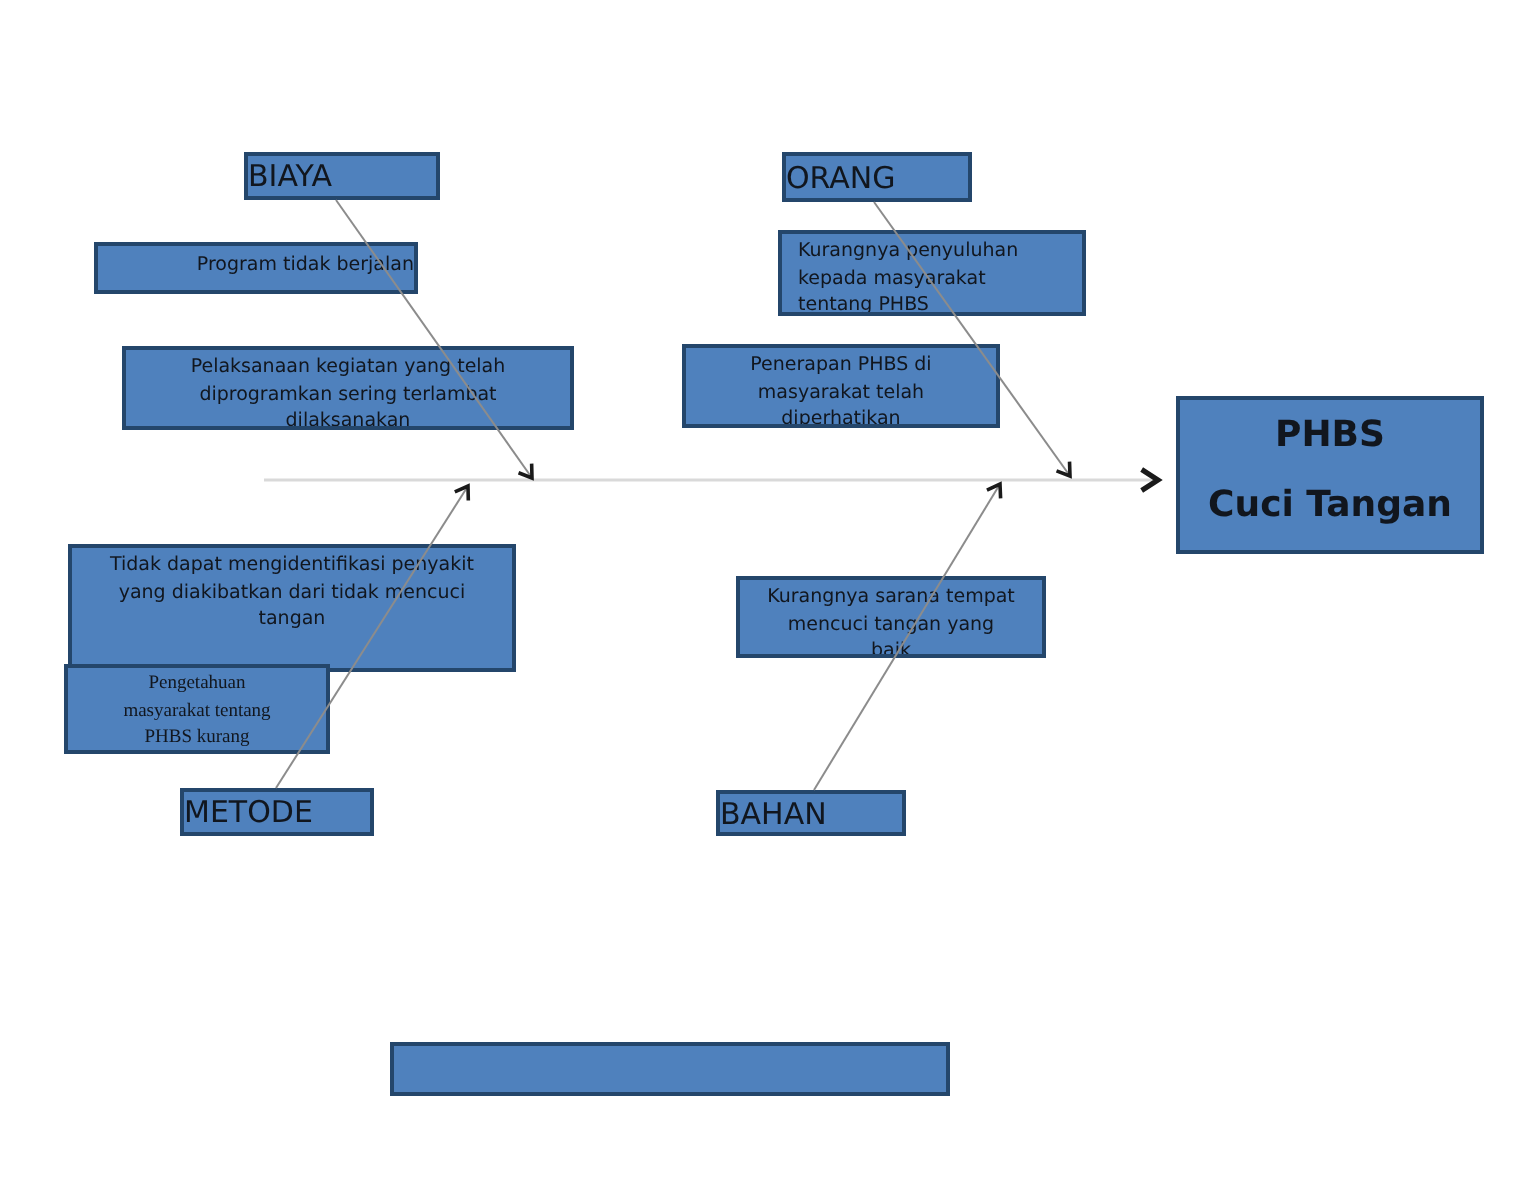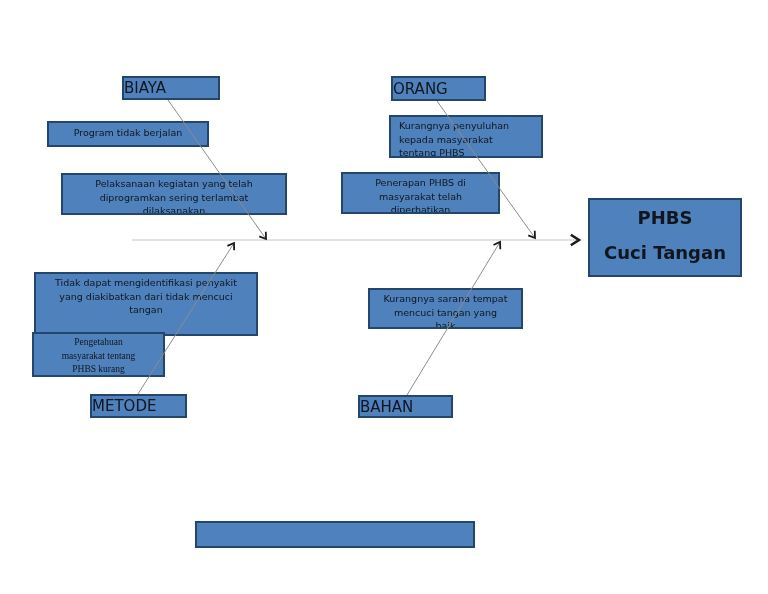--- a/index.html
+++ b/index.html
@@ -71,21 +71,21 @@
   </div>
 
   <div class="box category" style="left:90px; top:394px; width:97px; height:24px;">
     <span>METODE</span>
   </div>
 
   <div class="box category" style="left:358px; top:395px; width:95px; height:23px;">
     <span>BAHAN</span>
   </div>
 
-  <div class="box cause tight" style="left:47px; top:121px; width:162px; height:26px;">
+  <div class="box cause tight" style="left:47px; top:121px; width:162px; height:26px;text-align:right;">
     <span class="line">Program tidak berjalan</span>
     <span class="line">.</span>
   </div>
 
   <div class="box cause" style="left:61px; top:173px; width:226px; height:42px;">
     <span class="line">Pelaksanaan kegiatan yang telah</span>
     <span class="line">diprogramkan sering terlambat</span>
     <span class="line">dilaksanakan</span>
   </div>
 

